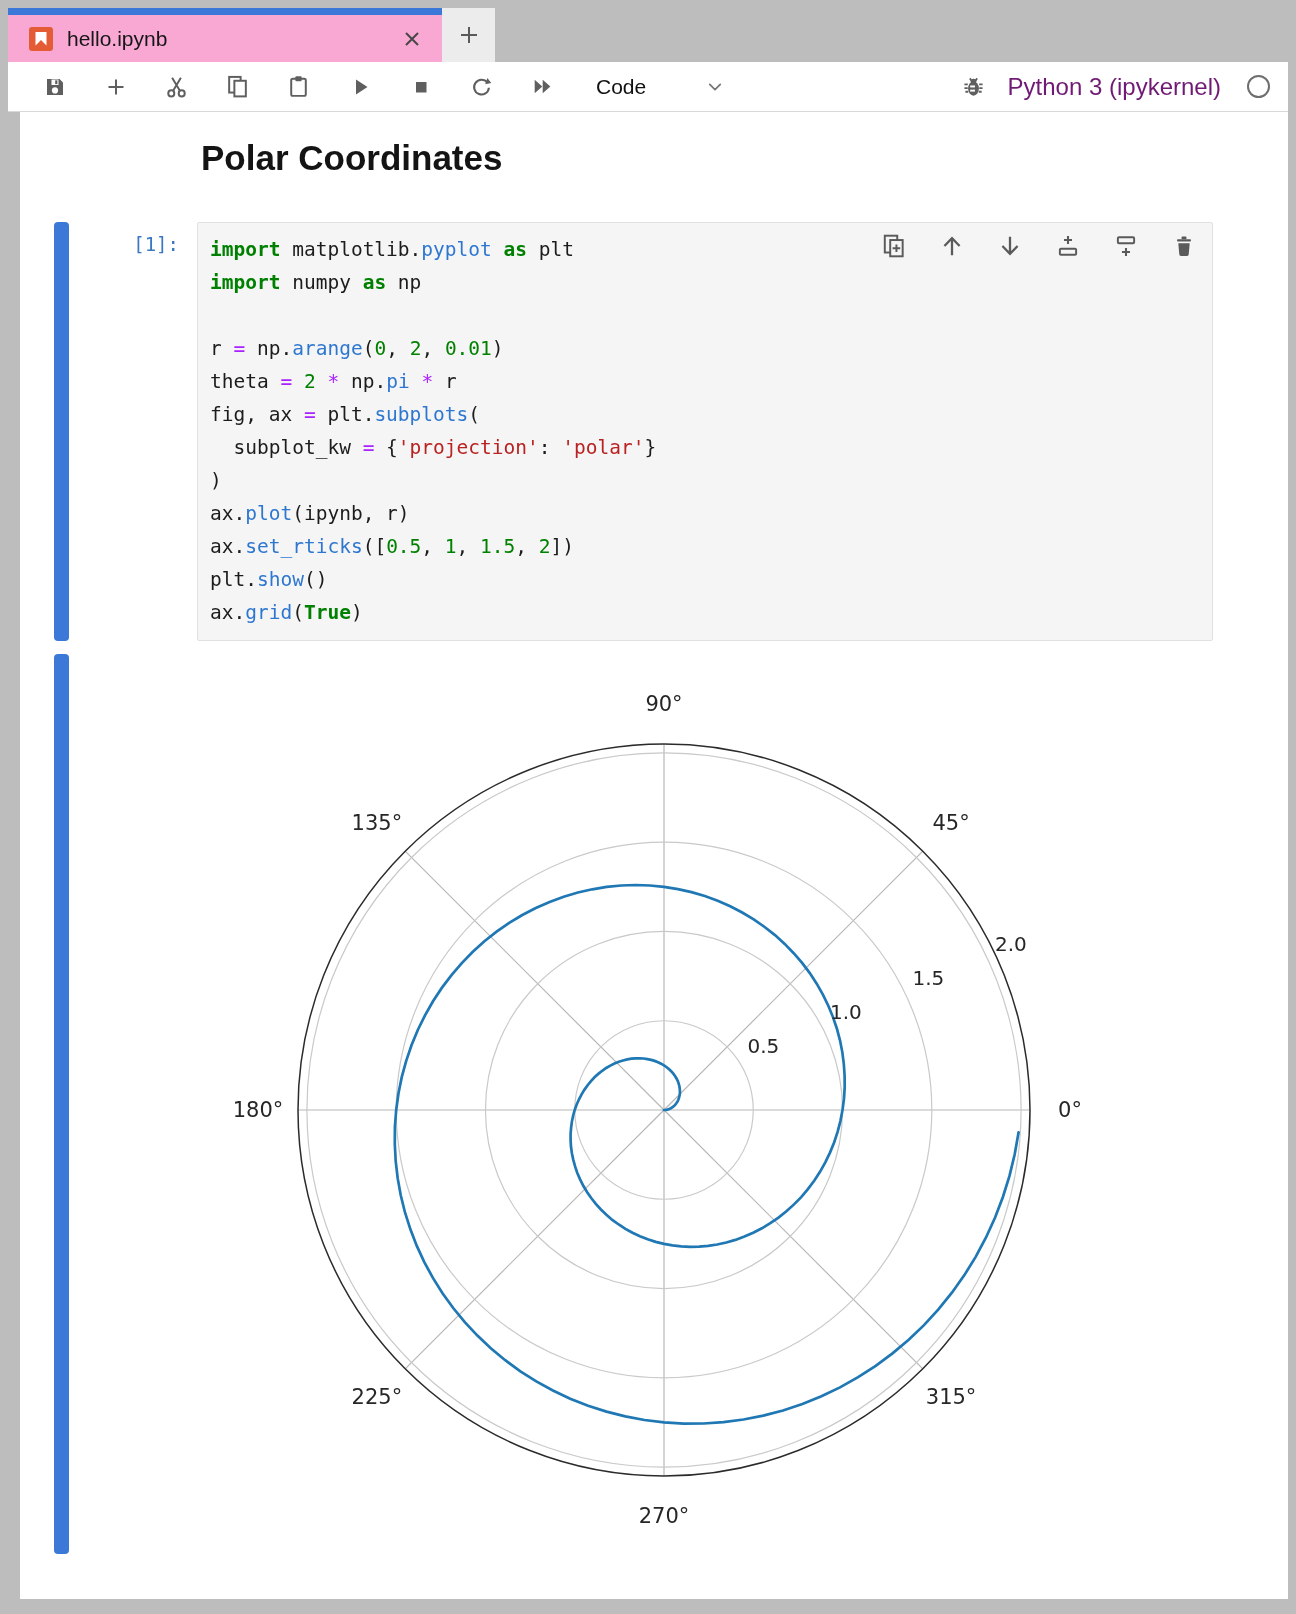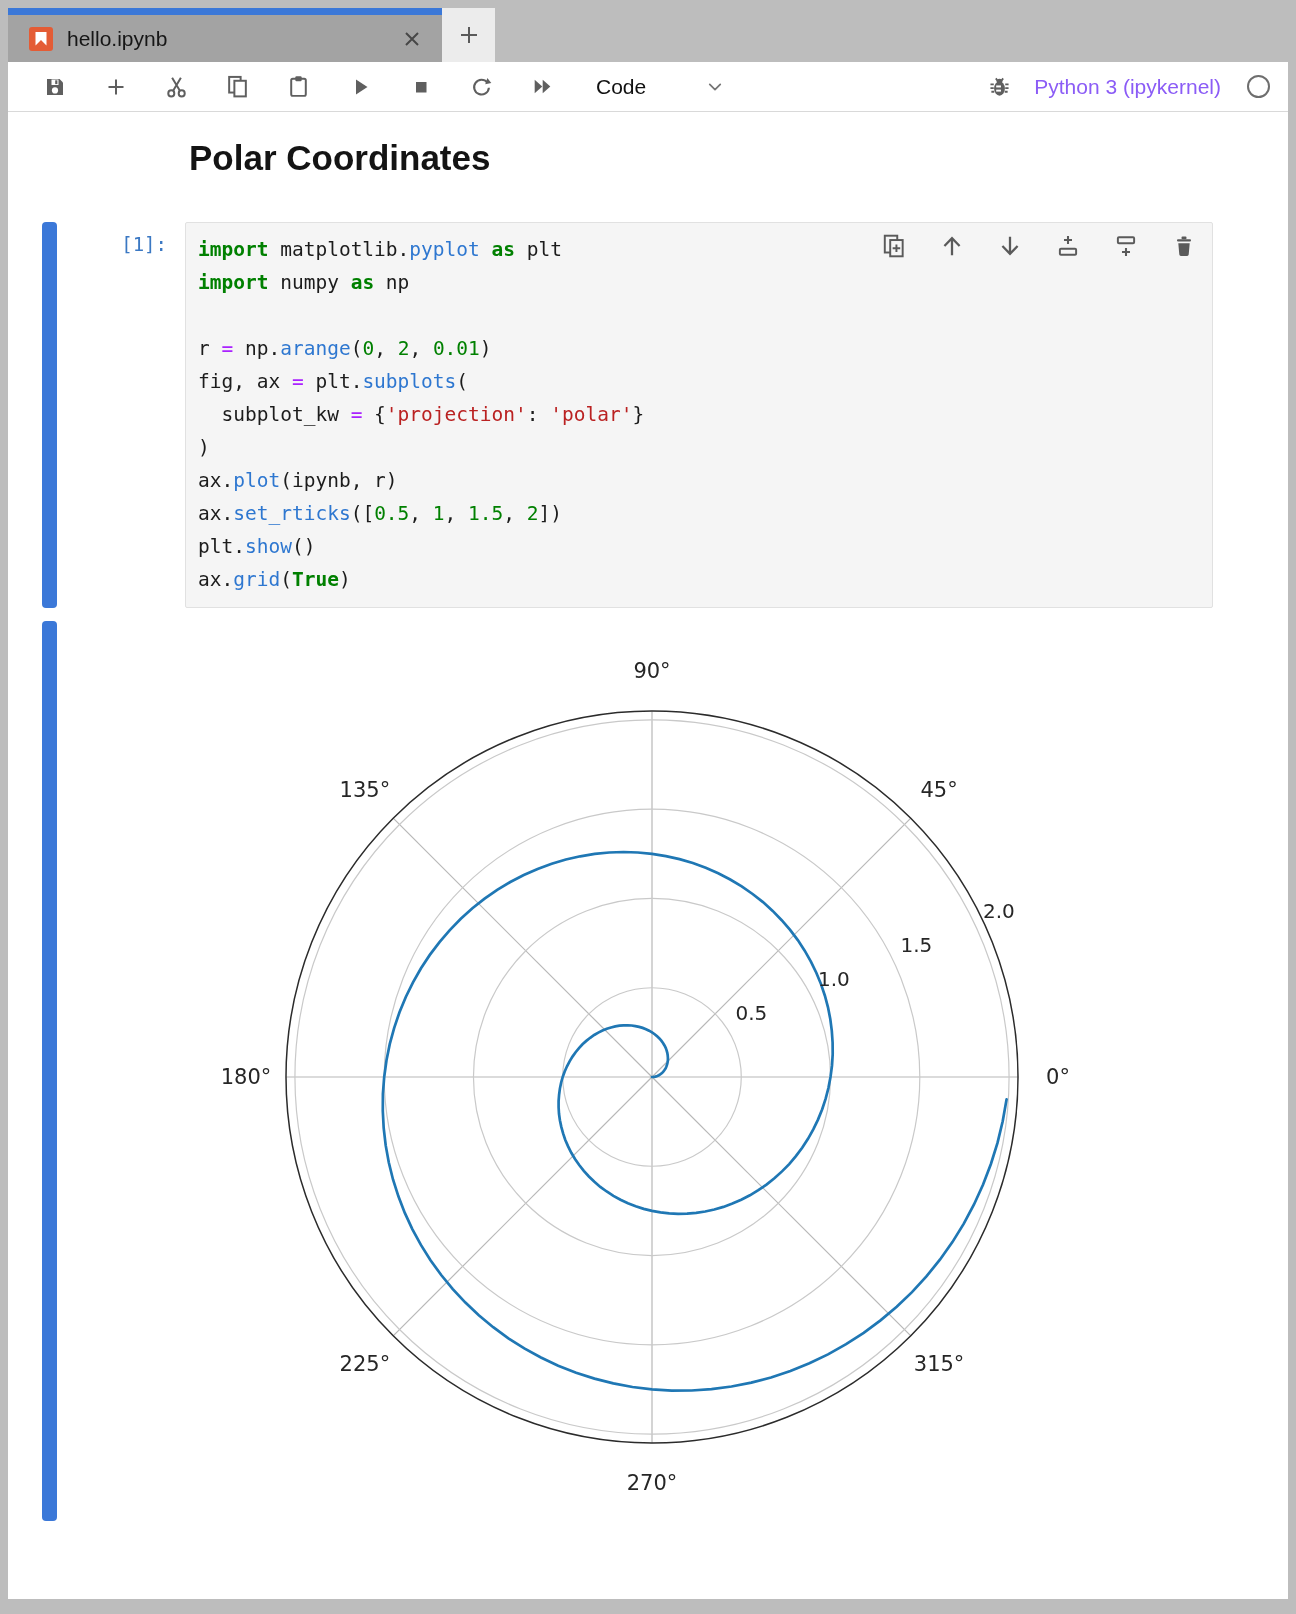--- a/index.html
+++ b/index.html
@@ -7,41 +7,41 @@
   body {
     width:1296px; height:1614px;
     background: var(--frame, #bdbdbd);
     font-family: "Liberation Sans", sans-serif;
     overflow:hidden; position:relative;
   }
   .window { position:absolute; left:8px; top:8px; width:1280px; height:1591px; display:flex; flex-direction:column; }
 
   
   .tabbar { height:54px; display:flex; flex-shrink:0; }
-  .tab { width:434px; background:#a3a3a3; position:relative; display:flex; align-items:center; padding:7px 18px 0 20px; }
+  .tab { width:434px; background:#f9a8d4; position:relative; display:flex; align-items:center; padding:7px 18px 0 20px; }
   .tab-accent { position:absolute; top:0; left:0; right:0; height:7px; background:var(--accent); }
   .tab-title { font-size:21px; color:#161616; margin-left:13px; flex:1; }
   .tab-close { width:24px; height:24px; }
   .newtab { width:53px; background:#ececec; display:flex; align-items:center; justify-content:center; cursor:default; }
 
   
   .toolbar { height:50px; background:#ffffff; border-bottom:1px solid #d9d9d9; display:flex; align-items:center; padding:0 18px 0 34px; flex-shrink:0; }
   .tb-group { display:flex; align-items:center; gap:36px; }
   .tb-btn, .ct-btn { background:none; border:none; padding:0; width:25px; height:25px; display:flex; align-items:center; justify-content:center; }
   .icon { display:flex; }
   .icon svg { display:block; }
   .cell-type { display:flex; align-items:center; margin-left:41px; }
   .cell-type-label { font-size:21px; color:#111; }
   .cell-type .chev { margin-left:60px; display:flex; }
   .toolbar-right { margin-left:auto; display:flex; align-items:center; }
-  .kernel-name { font-size:21px; color:#8b5cf6; margin-left:22px; }
+  .kernel-name { font-size:24px; color:#701a75; margin-left:22px; }
   .kernel-status { width:23px; height:23px; border:2.5px solid #6e6e6e; border-radius:50%; margin-left:26px; background:#fff; }
 
   
-  .content { flex:1; background:#ffffff; overflow:hidden; }
+  .content { flex:1; background:#ffffff; overflow:hidden;margin-left:12px; }
   h1.md-heading { margin:23px 0 0 181px; font-size:35px; line-height:46px; font-weight:700; color:#141414; }
 
   .cell-row { display:flex; align-items:stretch; }
   .code-row { margin-top:41px; }
   .collapser { width:15px; border-radius:4px; background:var(--accent); margin-left:34px; flex-shrink:0; }
   .prompt-col { width:128px; flex-shrink:0; text-align:right; padding:11px 18px 0 0; font-family:"DejaVu Sans Mono", monospace; font-size:19px; color:var(--prompt); }
   .input-area { flex:1; margin-right:75px; background:#f5f5f5; border:1px solid #e1e1e1; border-radius:2px; padding:10px 0 11px 12px; position:relative; }
   .code-line { font-family:"DejaVu Sans Mono", monospace; font-size:19.5px; line-height:33px; white-space:pre; color:var(--code-plain); }
   .tok-k { color:var(--code-keyword); font-weight:bold; }
   .tok-p { color:var(--code-property); }
@@ -195,20 +195,21 @@
 
     <div class="cell-row code-row">
       <div class="collapser"></div>
       <div class="prompt-col">[1]:</div>
       <div class="input-area">
         <div id="code-lines">
             <div class="code-line"><span class="tok-k">import</span><span class="tok-n"> matplotlib.</span><span class="tok-p">pyplot</span><span class="tok-n"> </span><span class="tok-k">as</span><span class="tok-n"> plt</span></div>
             <div class="code-line"><span class="tok-k">import</span><span class="tok-n"> numpy </span><span class="tok-k">as</span><span class="tok-n"> np</span></div>
             <div class="code-line">&nbsp;</div>
             <div class="code-line"><span class="tok-n">r </span><span class="tok-o">=</span><span class="tok-n"> np.</span><span class="tok-p">arange</span><span class="tok-n">(</span><span class="tok-num">0</span><span class="tok-n">, </span><span class="tok-num">2</span><span class="tok-n">, </span><span class="tok-num">0.01</span><span class="tok-n">)</span></div>
+            <div class="code-line"><span class="tok-n">theta </span><span class="tok-o">=</span><span class="tok-n"> </span><span class="tok-num">2</span><span class="tok-n"> </span><span class="tok-o">*</span><span class="tok-n"> np.</span><span class="tok-p">pi</span><span class="tok-n"> </span><span class="tok-o">*</span><span class="tok-n"> r</span></div>
             <div class="code-line"><span class="tok-n">fig, ax </span><span class="tok-o">=</span><span class="tok-n"> plt.</span><span class="tok-p">subplots</span><span class="tok-n">(</span></div>
             <div class="code-line"><span class="tok-n">  subplot_kw </span><span class="tok-o">=</span><span class="tok-n"> {</span><span class="tok-s">'projection'</span><span class="tok-n">: </span><span class="tok-s">'polar'</span><span class="tok-n">}</span></div>
             <div class="code-line"><span class="tok-n">)</span></div>
             <div class="code-line"><span class="tok-n">ax.</span><span class="tok-p">plot</span><span class="tok-n">(ipynb, r)</span></div>
             <div class="code-line"><span class="tok-n">ax.</span><span class="tok-p">set_rticks</span><span class="tok-n">([</span><span class="tok-num">0.5</span><span class="tok-n">, </span><span class="tok-num">1</span><span class="tok-n">, </span><span class="tok-num">1.5</span><span class="tok-n">, </span><span class="tok-num">2</span><span class="tok-n">])</span></div>
             <div class="code-line"><span class="tok-n">plt.</span><span class="tok-p">show</span><span class="tok-n">()</span></div>
             <div class="code-line"><span class="tok-n">ax.</span><span class="tok-p">grid</span><span class="tok-n">(</span><span class="tok-k">True</span><span class="tok-n">)</span></div>
           </div>
         <div class="cell-toolbar">
           <button class="ct-btn">

